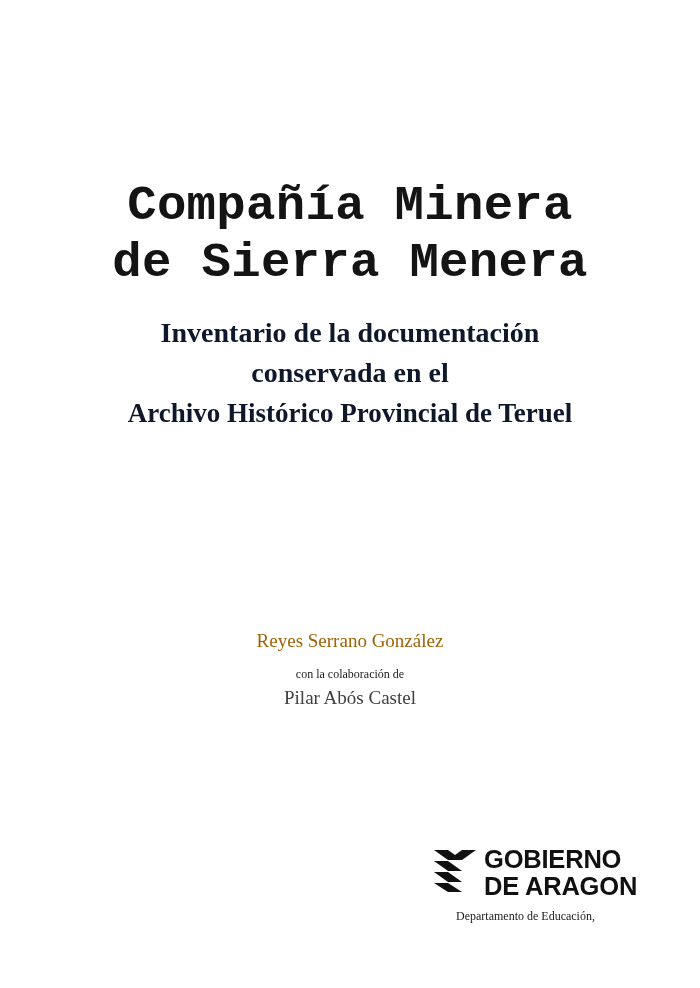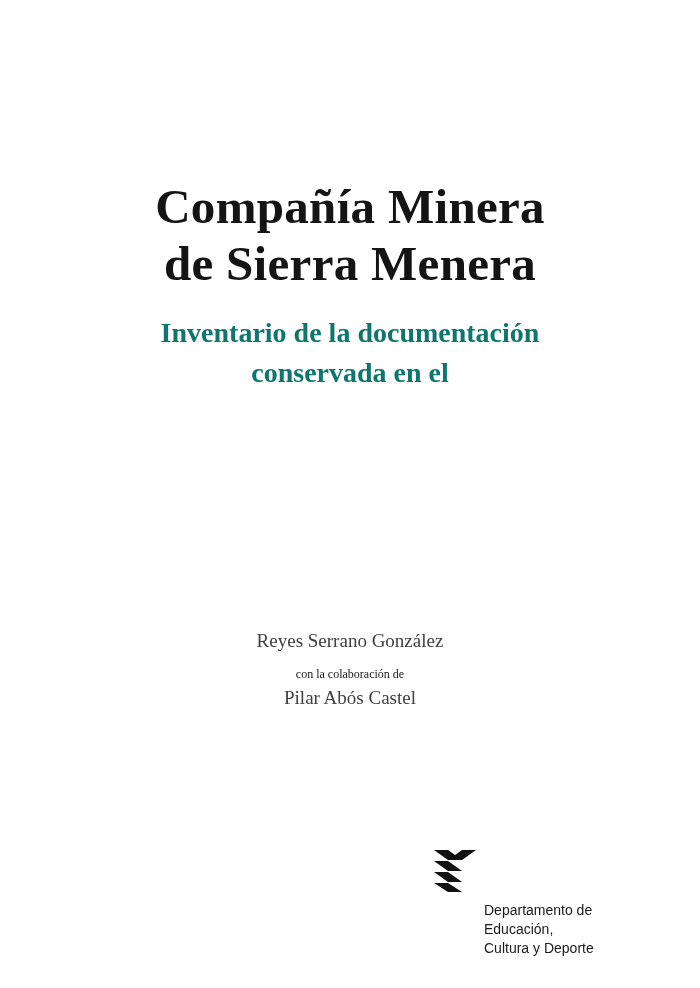--- a/index.html
+++ b/index.html
@@ -24,40 +24,40 @@
 
   
   .title-block {
     position: absolute;
     top: 178px;
     left: 0;
     width: 700px;
     text-align: center;
   }
   .main-title {
-    font-family: Liberation Serif, serif;
+    font-family: Liberation Mono, monospace;
     font-weight: bold;
     font-size: 49px;
     line-height: 1.17;
     letter-spacing: 0.3px;
     color: #141414;
     margin: 0;
     padding: 0;
   }
   .main-title .line {
     display: block;
   }
 
   .subtitle {
     margin-top: 20px;
     font-family: "Liberation Serif", serif;
     font-weight: bold;
     font-size: 28px;
     line-height: 1.45;
-    color: #0f766e;
+    color: #0f172a;
   }
   .subtitle .line {
     display: block;
   }
   .subtitle .line.l3 {
     font-size: 27px;
   }
   .subtitle .line.dates {
     font-size: 28px;
     letter-spacing: 0.5px;
@@ -67,21 +67,21 @@
   .authors {
     position: absolute;
     top: 628px;
     left: 0;
     width: 700px;
     text-align: center;
   }
   .author-main {
     font-family: "Liberation Serif", serif;
     font-size: 19px;
-    color: #404040;
+    color: #a16207;
     line-height: 1.4;
   }
   .collab-note {
     margin-top: 12px;
     font-family: "Liberation Serif", serif;
     font-size: 12px;
     color: #1a1a1a;
   }
   .author-collab {
     margin-top: 5px;
@@ -115,23 +115,23 @@
     font-size: 25.5px;
     line-height: 1.04;
     letter-spacing: -0.2px;
     color: #111111;
   }
   .logo-words .w {
     display: block;
   }
   .logo-dept {
     margin-top: 9px;
-    margin-left: 52px;
-    font-family: Liberation Sans, sans-serif;
-    font-size: 14px;
+    margin-left: 24px;
+    font-family: Liberation Serif, serif;
+    font-size: 12px;
     line-height: 1.35;
     color: #1a1a1a;
   }
   .logo-dept .d {
     display: block;
   }
 </style>
 </head>
 <body>
 
@@ -139,20 +139,21 @@
 
   <div class="title-block">
     <h1 class="main-title">
       <span class="line">Compañía Minera</span>
       <span class="line">de Sierra Menera</span>
     </h1>
 
     <div class="subtitle">
       <span class="line l1">Inventario de la documentación</span>
       <span class="line l2">conservada en el</span>
+      <span class="line l3">Archivo Histórico Provincial de Teruel</span>
     </div>
   </div>
 
   <div class="authors">
     <div class="author-main">Reyes Serrano González</div>
     <div class="collab-note">con la colaboración de</div>
     <div class="author-collab">Pilar Abós Castel</div>
   </div>
 
   <div class="logo-block">
@@ -166,20 +167,23 @@
             <path d="M2 35 L16 35 L30 44 L16 44 Z"></path>
             <path d="M30 2 L44 2 L30 12 L16 12 Z" opacity="0"></path>
             <path d="M16 2 L30 2 L16 12 L2 12 Z" opacity="0"></path>
           </g>
           <g fill="#111111">
             <path d="M30 2 L44 2 L30 12 L16 12 Z"></path>
             <path d="M30 13 L44 13 L30 23 L16 23 Z" opacity="0"></path>
           </g>
         </svg>
       </div>
+      <div class="logo-words">
+        <span class="w">GOBIERNO</span>
+        <span class="w">DE ARAGON</span>
+      </div>
     </div>
     <div class="logo-dept">
       <span class="d">Departamento de Educación,</span>
-      <span class="d">Cultura y Deporte</span>
     </div>
   </div>
 
 </div>
 
 </body></html>

